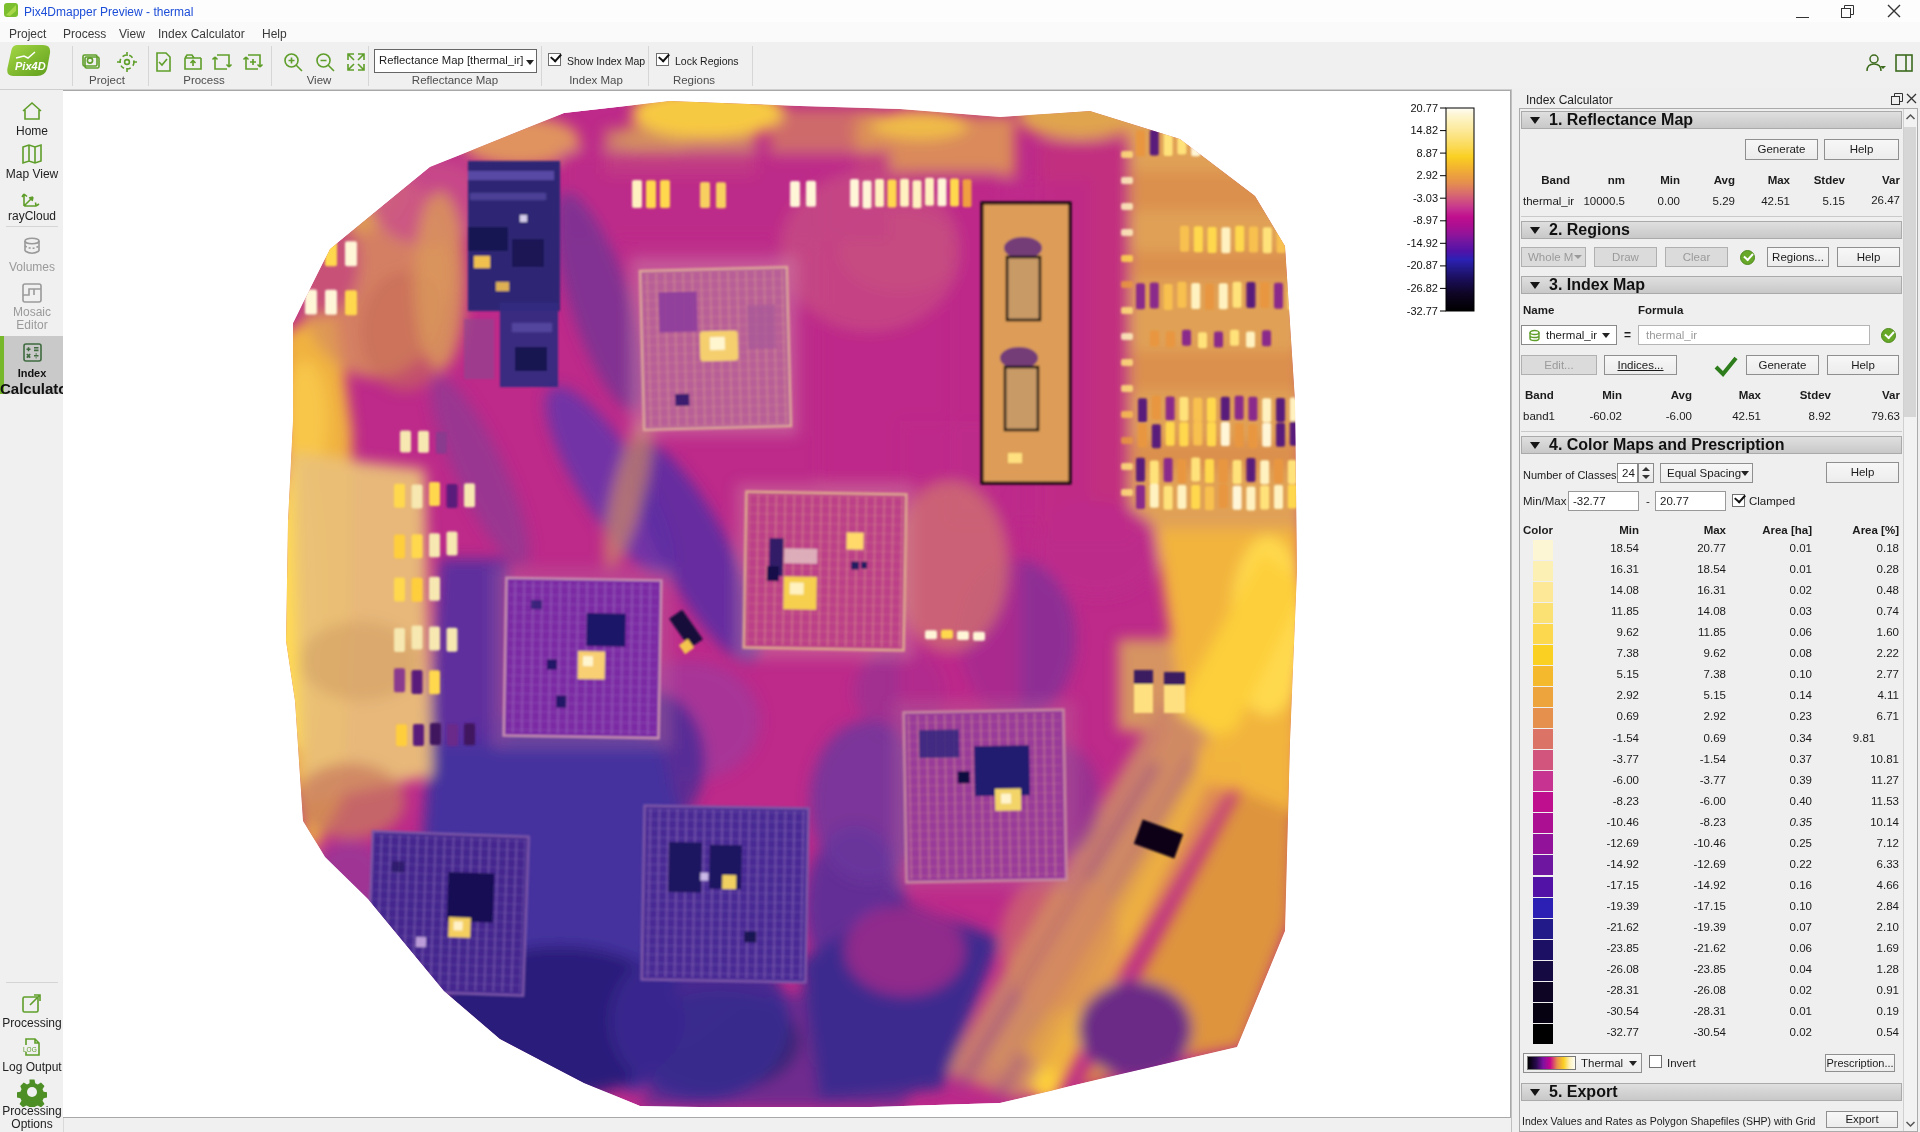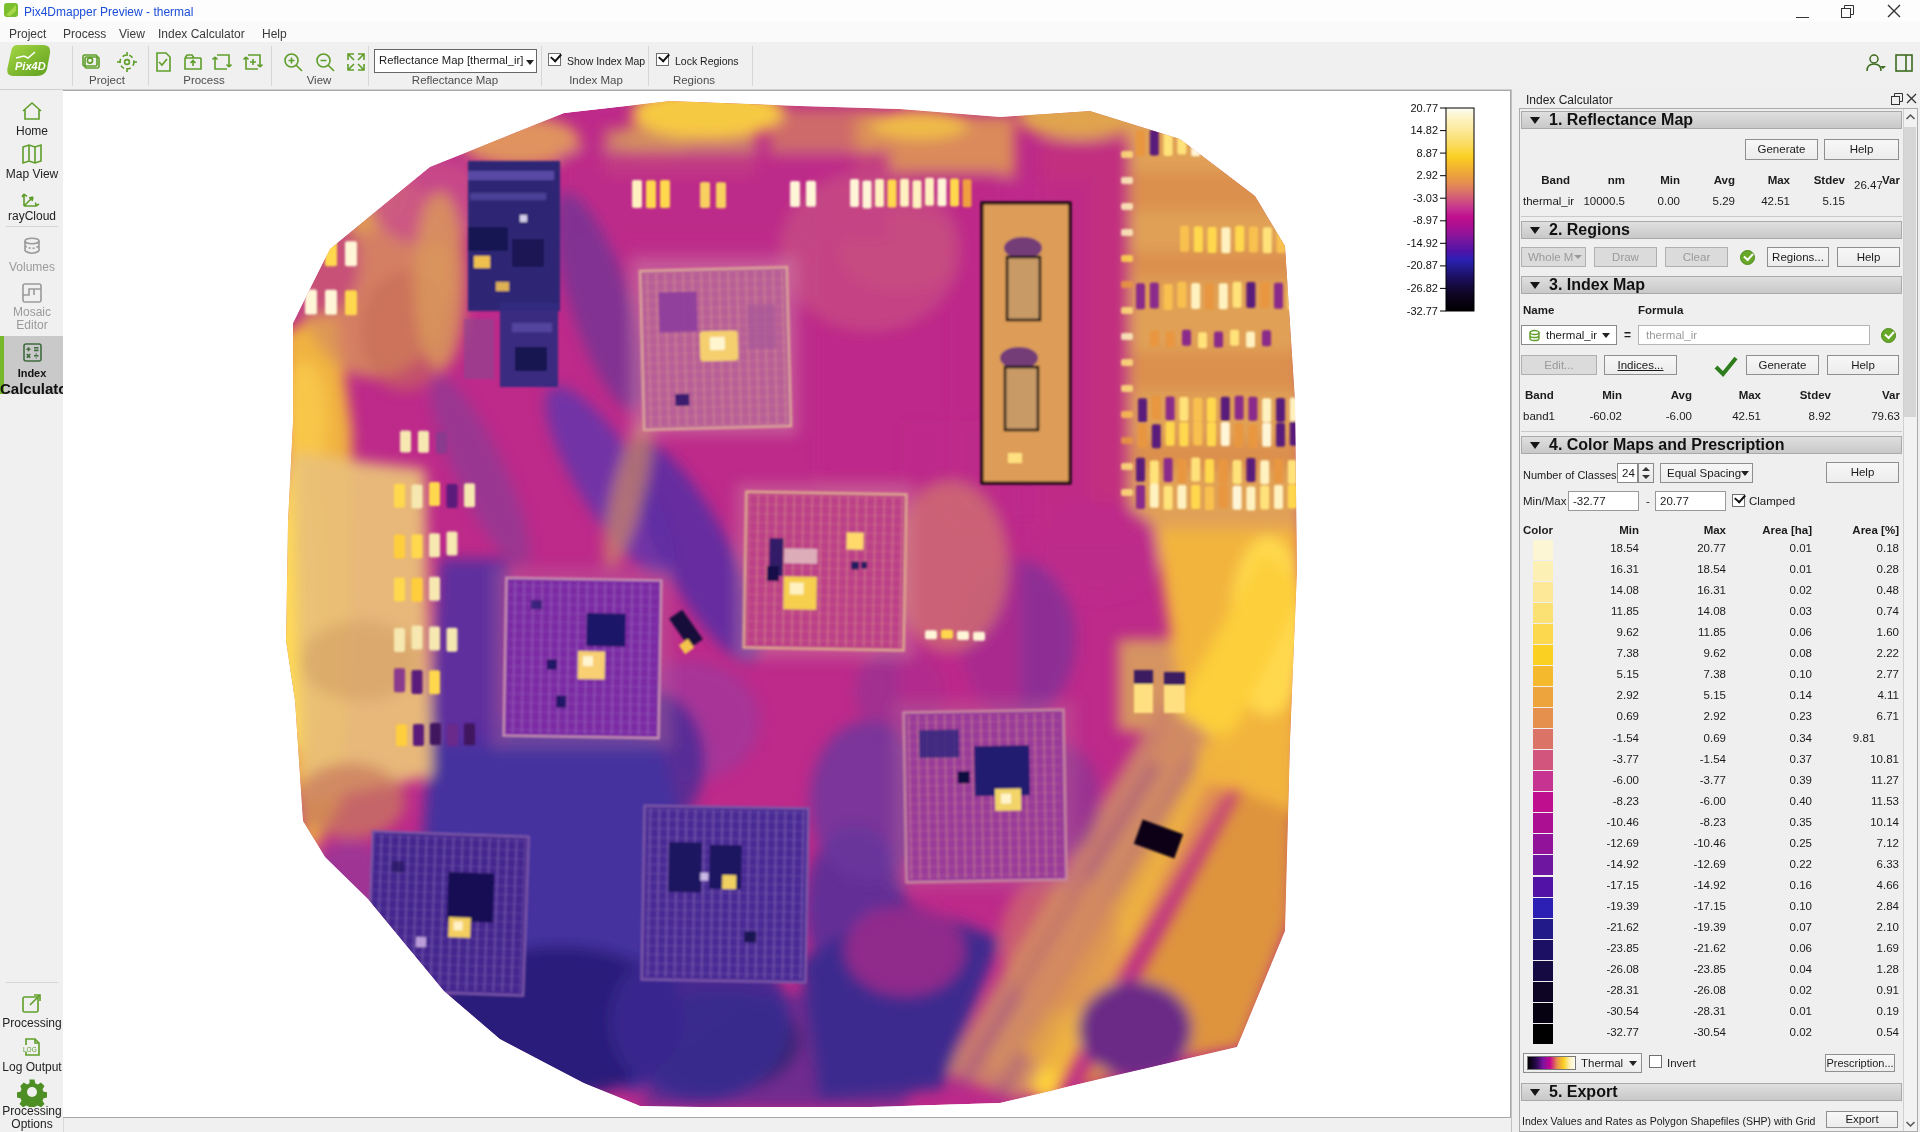--- a/index.html
+++ b/index.html
@@ -597,21 +597,21 @@
 <div class="ptb" style="position:absolute;left:1675px;top:174px;width:60px;text-align:right;">Avg</div>
 <div class="ptb" style="position:absolute;left:1730px;top:174px;width:60px;text-align:right;">Max</div>
 <div class="ptb" style="position:absolute;left:1783px;top:174px;width:62px;text-align:right;">Stdev</div>
 <div class="ptb" style="position:absolute;left:1845px;top:174px;width:55px;text-align:right;">Var</div>
 <div class="pt" style="position:absolute;left:1523px;top:195px;">thermal_ir</div>
 <div class="pt" style="position:absolute;left:1579px;top:195px;width:46px;text-align:right;">10000.5</div>
 <div class="pt" style="position:absolute;left:1634px;top:195px;width:46px;text-align:right;">0.00</div>
 <div class="pt" style="position:absolute;left:1689px;top:195px;width:46px;text-align:right;">5.29</div>
 <div class="pt" style="position:absolute;left:1744px;top:195px;width:46px;text-align:right;">42.51</div>
 <div class="pt" style="position:absolute;left:1799px;top:195px;width:46px;text-align:right;">5.15</div>
-<div class="pt" style="position:absolute;left:1854px;top:179px;width:46px;text-align:left;">26.47</div>
+<div class="pt" style="position:absolute;left:1854px;top:194px;width:46px;text-align:right;">26.47</div>
 <div style="position:absolute;left:1521px;top:216px;width:381px;height:1px;background:#c9c9c9;"></div>
 <div class="sect" style="top:221px;"><span class="tri"></span>2. Regions</div>
 <div class="btnd" style="left:1521px;top:247px;width:65px;text-align:left;padding-left:6px;">Whole M</div>
 <div style="position:absolute;left:1574px;top:255px;width:0;height:0;border-left:4px solid transparent;border-right:4px solid transparent;border-top:4.5px solid #999;"></div>
 <div class="btnd" style="left:1594px;top:247px;width:63px;">Draw</div>
 <div class="btnd" style="left:1665px;top:247px;width:63px;">Clear</div>
 <div class="gcirc" style="left:1740px;top:250px;"></div>
 <div class="btn" style="left:1767px;top:247px;width:62px;height:20px;line-height:18px;">Regions...</div>
 <div class="btn" style="left:1837px;top:247px;width:63px;height:20px;line-height:18px;">Help</div>
 <div class="sect" style="top:276px;"><span class="tri"></span>3. Index Map</div>
@@ -731,21 +731,21 @@
 <div class="pt" style="position:absolute;left:1742px;top:773.66px;width:70px;text-align:right;">0.39</div>
 <div class="pt" style="position:absolute;left:1829px;top:773.66px;width:70px;text-align:right;">11.27</div>
 <div style="position:absolute;left:1533px;top:792.2px;width:20px;height:20px;background:#c00f8e;"></div>
 <div class="pt" style="position:absolute;left:1569px;top:794.72px;width:70px;text-align:right;">-8.23</div>
 <div class="pt" style="position:absolute;left:1656px;top:794.72px;width:70px;text-align:right;">-6.00</div>
 <div class="pt" style="position:absolute;left:1742px;top:794.72px;width:70px;text-align:right;">0.40</div>
 <div class="pt" style="position:absolute;left:1829px;top:794.72px;width:70px;text-align:right;">11.53</div>
 <div style="position:absolute;left:1533px;top:813.3px;width:20px;height:20px;background:#ac0f91;"></div>
 <div class="pt" style="position:absolute;left:1569px;top:815.78px;width:70px;text-align:right;">-10.46</div>
 <div class="pt" style="position:absolute;left:1656px;top:815.78px;width:70px;text-align:right;">-8.23</div>
-<div class="pt" style="position:absolute;left:1742px;top:815.78px;width:70px;text-align:right;">0.35</div>
+<div class="pt" style="position:absolute;left:1742px;top:815.78px;width:70px;text-align:right;font-style:italic;">0.35</div>
 <div class="pt" style="position:absolute;left:1829px;top:815.78px;width:70px;text-align:right;">10.14</div>
 <div style="position:absolute;left:1533px;top:834.3px;width:20px;height:20px;background:#921399;"></div>
 <div class="pt" style="position:absolute;left:1569px;top:836.8399999999999px;width:70px;text-align:right;">-12.69</div>
 <div class="pt" style="position:absolute;left:1656px;top:836.8399999999999px;width:70px;text-align:right;">-10.46</div>
 <div class="pt" style="position:absolute;left:1742px;top:836.8399999999999px;width:70px;text-align:right;">0.25</div>
 <div class="pt" style="position:absolute;left:1829px;top:836.8399999999999px;width:70px;text-align:right;">7.12</div>
 <div style="position:absolute;left:1533px;top:855.4px;width:20px;height:20px;background:#6f16a1;"></div>
 <div class="pt" style="position:absolute;left:1569px;top:857.9px;width:70px;text-align:right;">-14.92</div>
 <div class="pt" style="position:absolute;left:1656px;top:857.9px;width:70px;text-align:right;">-12.69</div>
 <div class="pt" style="position:absolute;left:1742px;top:857.9px;width:70px;text-align:right;">0.22</div>

